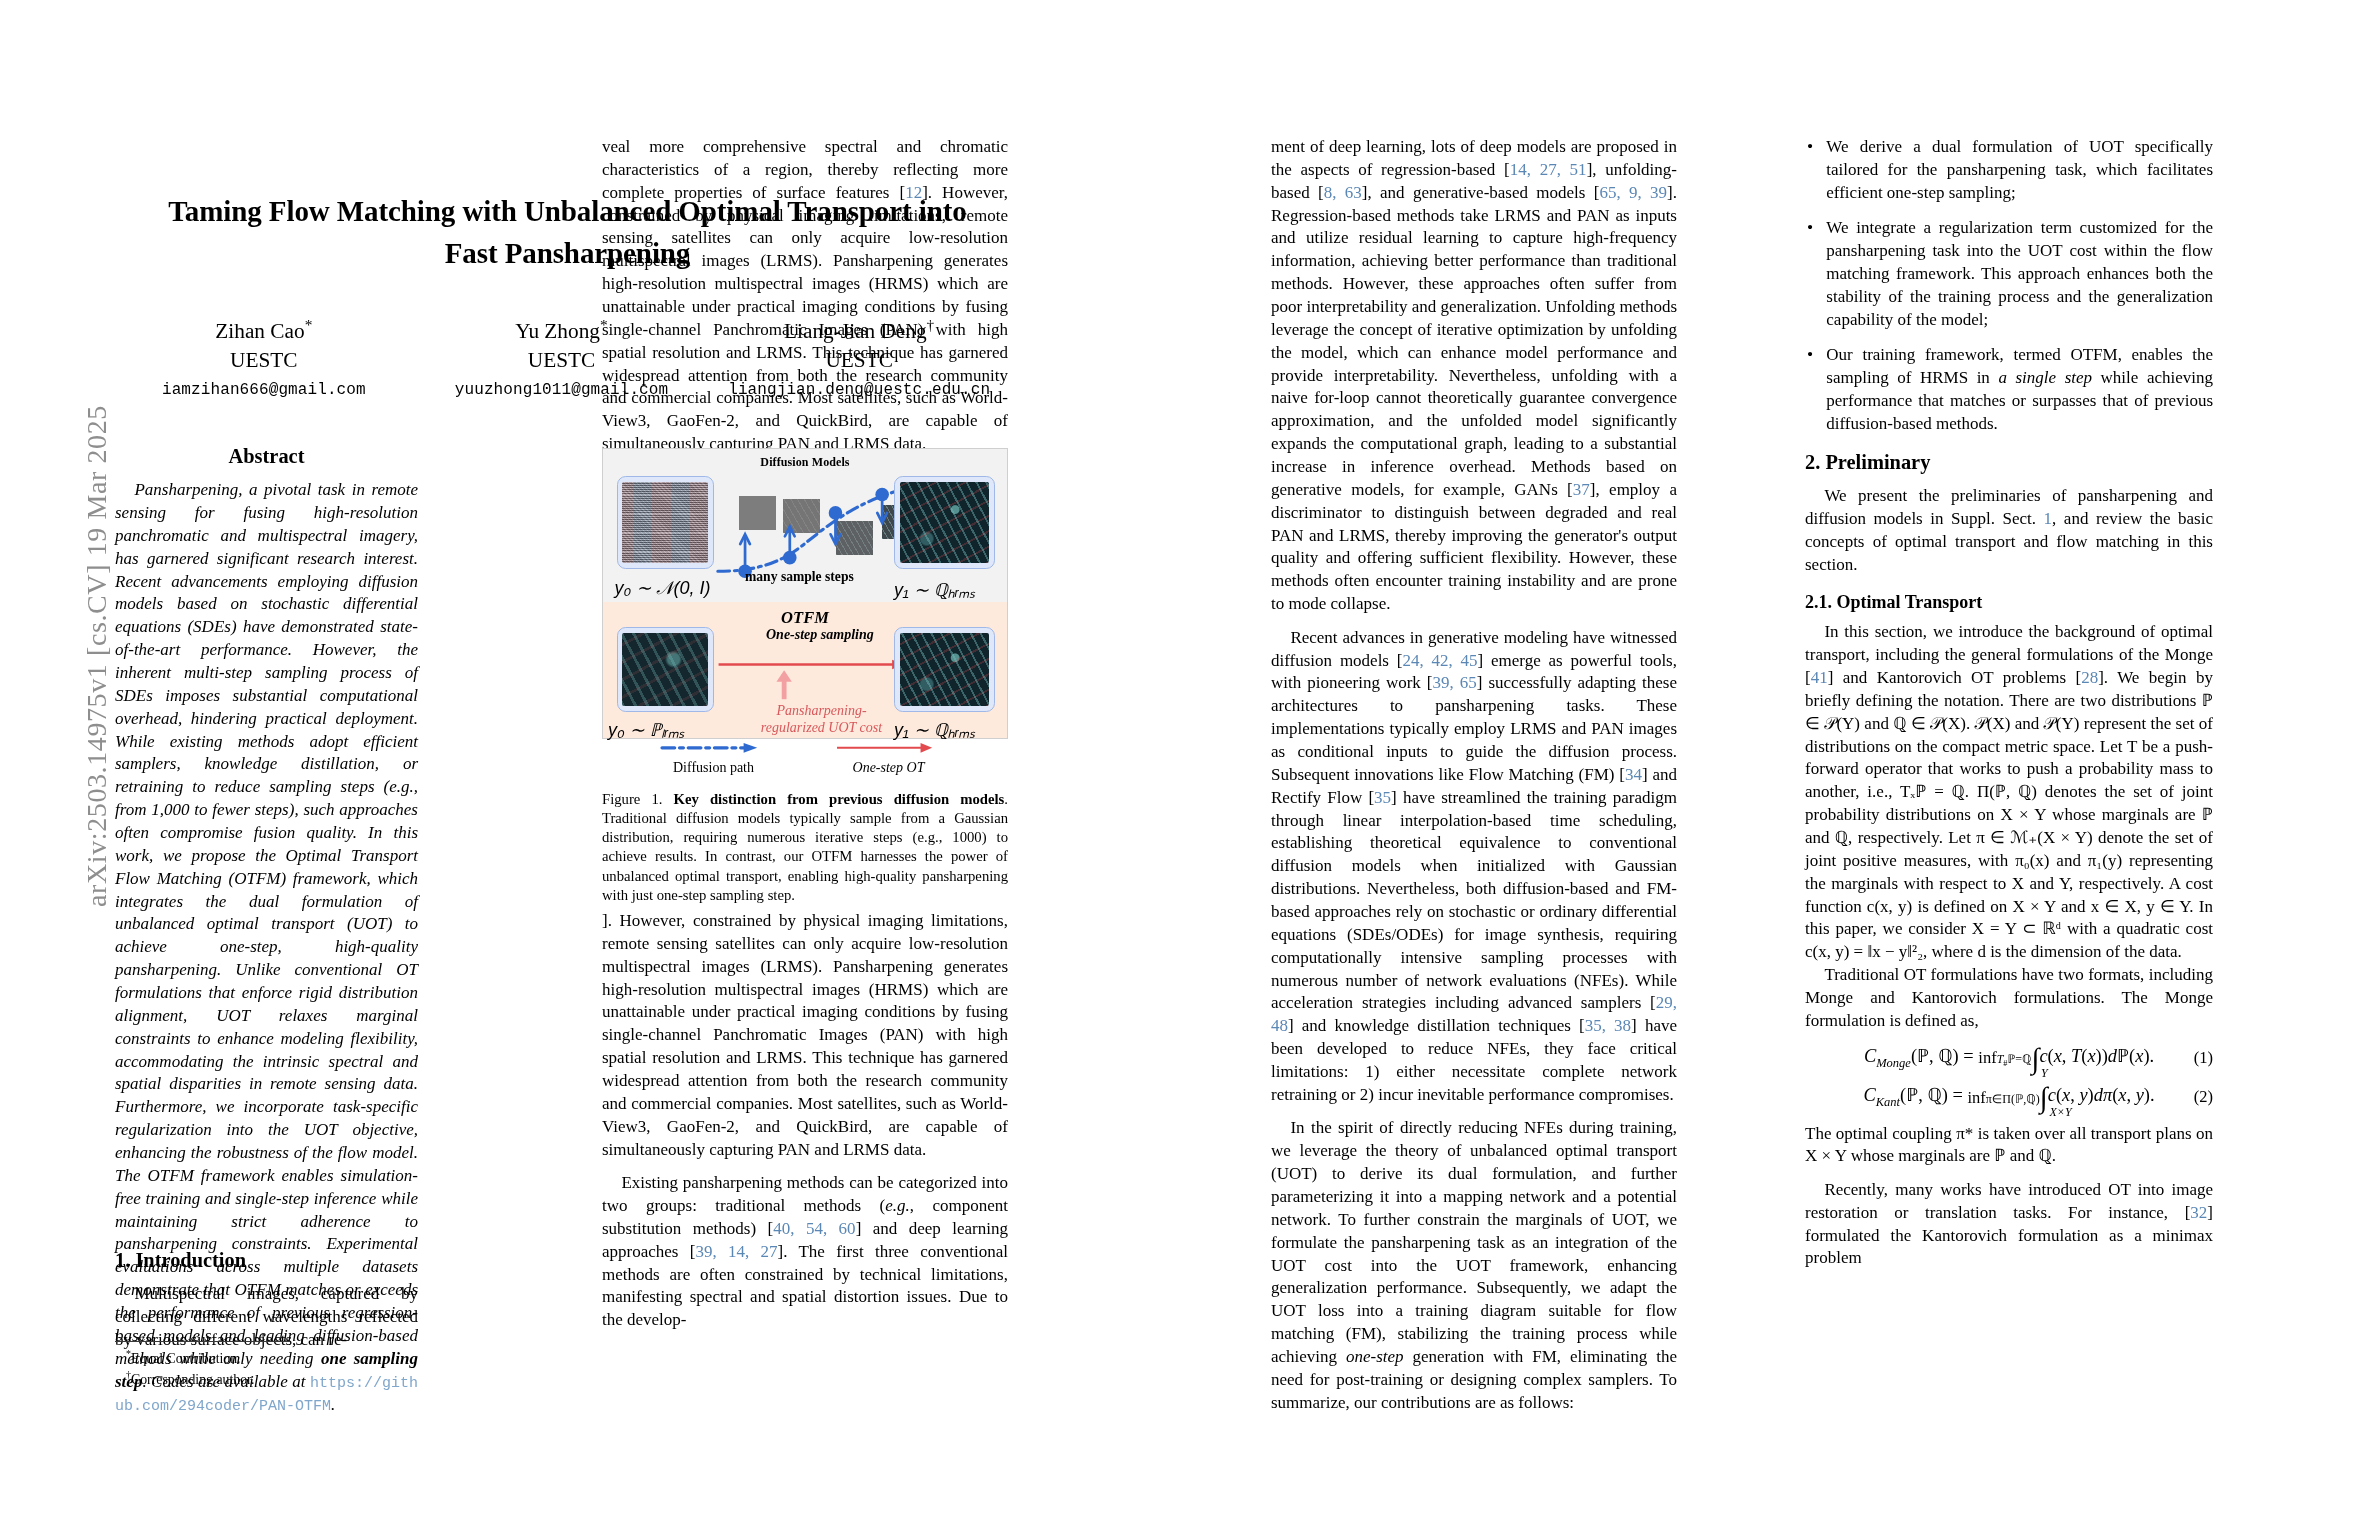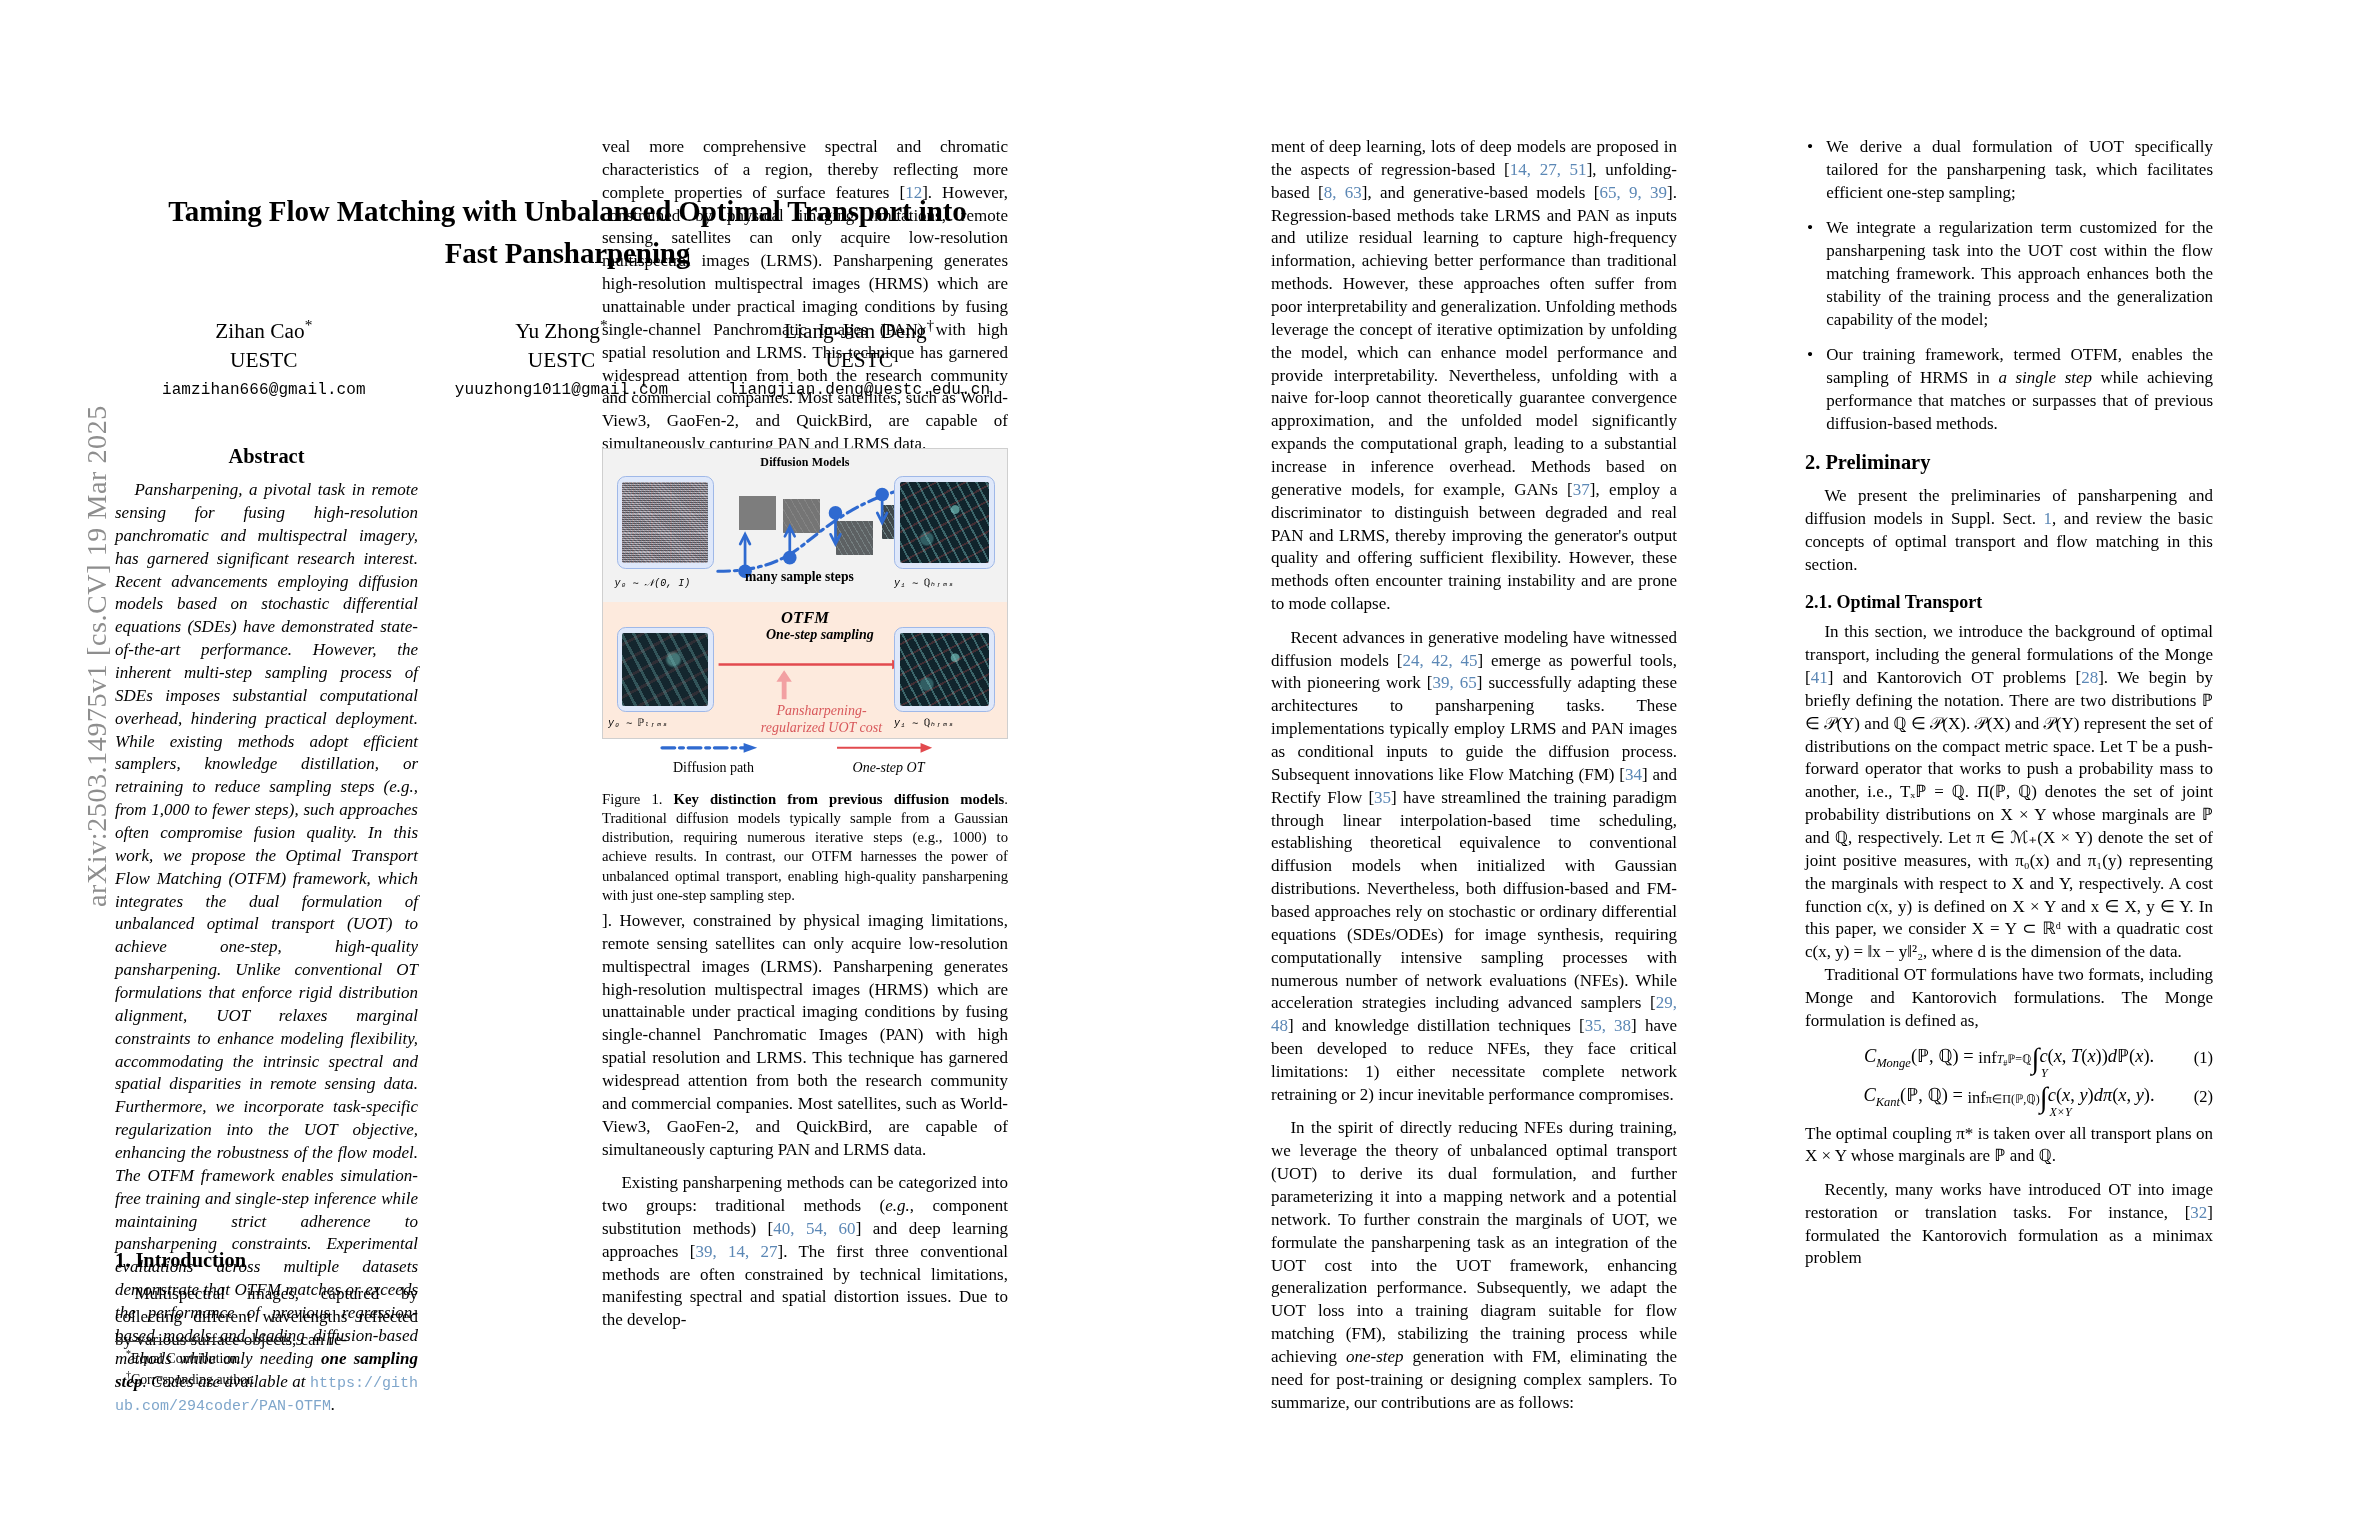--- a/index.html
+++ b/index.html
@@ -211,22 +211,22 @@
   .gray-step {
     position: absolute;
     background-color: #7d7d7d;
   }
   .gray-step.s2 { background-color: #757575; background-image: repeating-linear-gradient(60deg, rgba(255,255,255,.10) 0 1px, rgba(0,0,0,0) 1px 5.8px); }
   .gray-step.s3 { background-color: #5d6163; background-image: repeating-linear-gradient(60deg, rgba(200,230,230,.22) 0 1px, rgba(0,0,0,0) 1px 4.9px); }
   .gray-step.s4 { background-color: #3e474b; background-image: repeating-linear-gradient(60deg, rgba(180,225,225,.34) 0 1px, rgba(0,0,0,0) 1px 4.9px); }
 
   .fig-label {
     position: absolute;
-    font-size: 10px;
-    font-family: Liberation Mono, monospace;
+    font-size: 18px;
+    font-family: Liberation Sans, sans-serif;
     font-style: italic;
   }
   .fig-note {
     position: absolute;
     font-size: 14px;
     font-weight: bold;
   }
   .fig-note.red {
     color: #d8585b;
     font-weight: normal;

